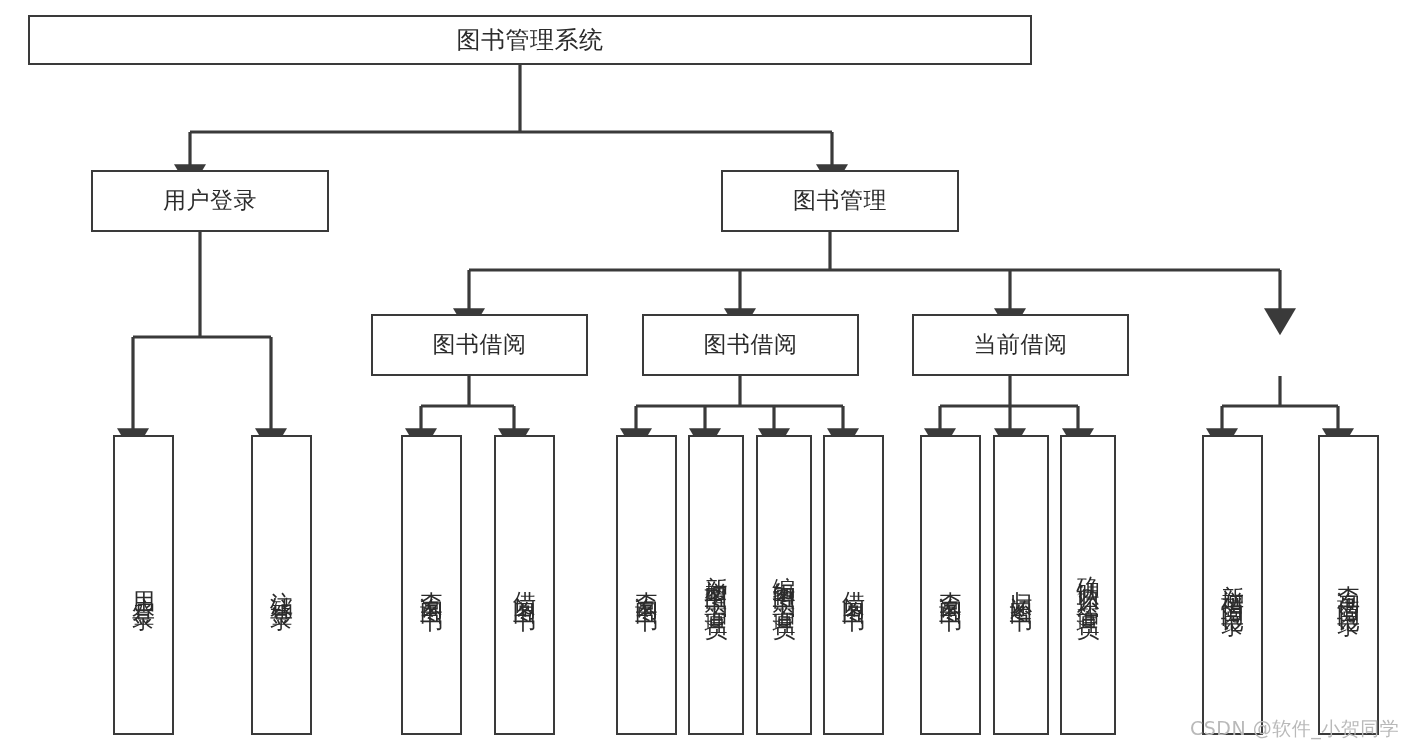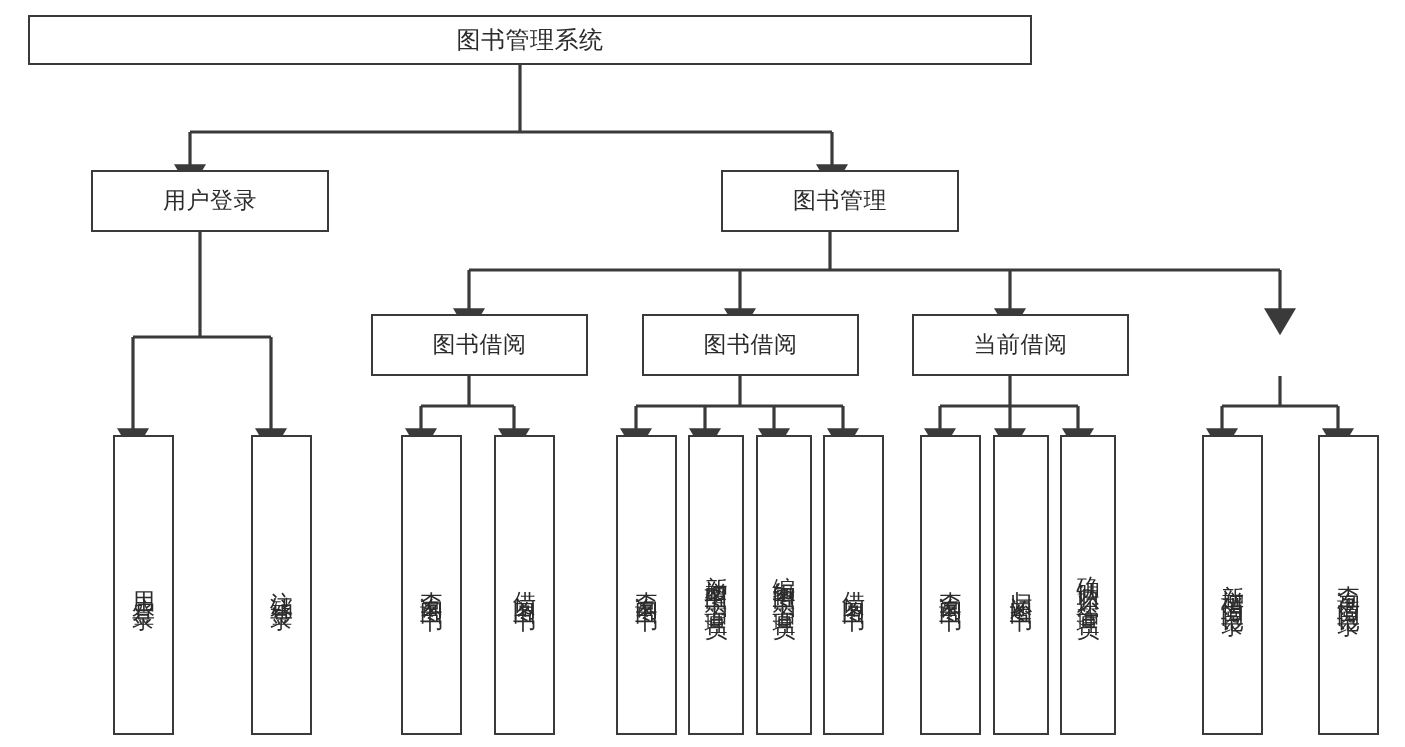--- a/index.html
+++ b/index.html
@@ -201,14 +201,15 @@
   </div>
 
   <div class="node vert" style="left:1192px; top:435px; width:61px; height:300px;">
     <span class="label">新增借阅记录</span>
   </div>
 
   <div class="node vert" style="left:1308px; top:435px; width:61px; height:300px;">
     <span class="label">查询借阅记录</span>
   </div>
 
+  <div id="watermark">CSDN @软件_小贺同学</div>
 
 </div>
 
 </body></html>

